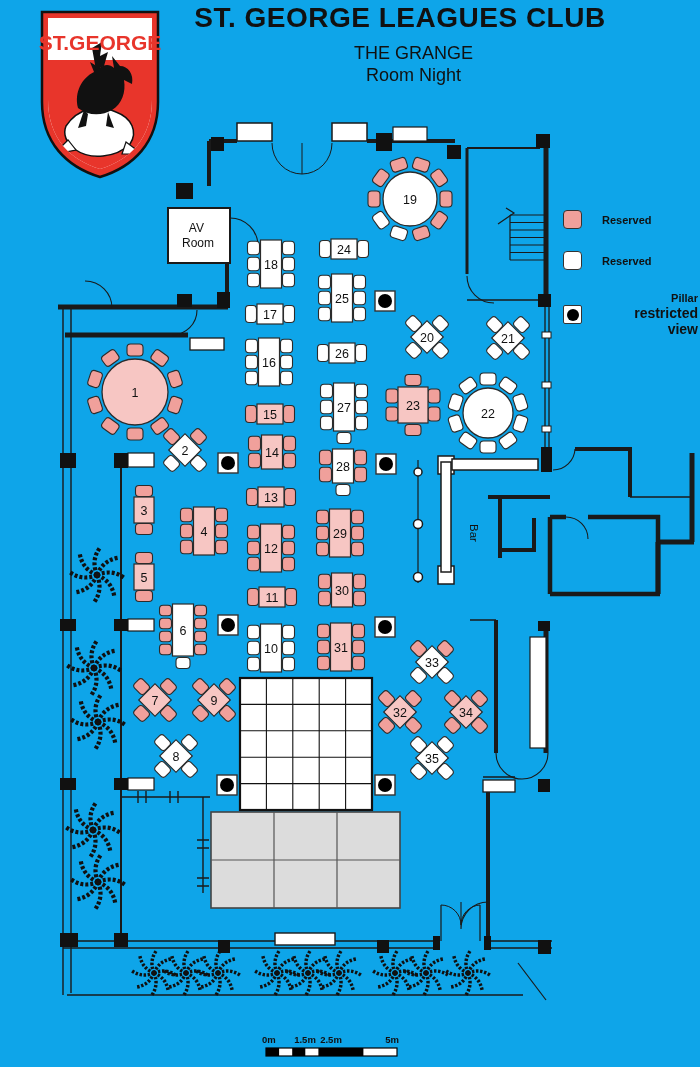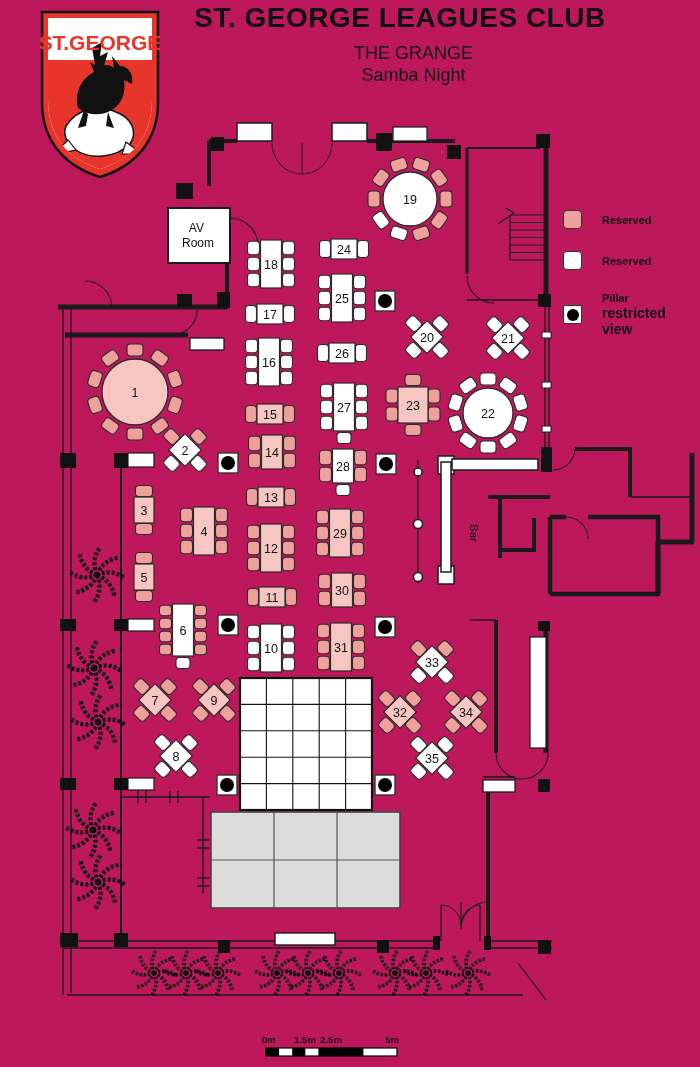--- a/index.html
+++ b/index.html
@@ -1,16 +1,16 @@
 <!DOCTYPE html>
 <html><head>
 <meta charset="utf-8">
 <style>
   html,body{margin:0;padding:0;background:#fff;}
-  .page{position:relative;width:700px;height:1067px;background:#be185d;overflow:hidden;
+  .page{position:relative;width:700px;height:1067px;background:#0ea5e9;overflow:hidden;
         font-family:"Liberation Sans",sans-serif;color:#111;}
   .title{position:absolute;left:145px;top:2px;width:510px;text-align:center;
          font-size:28px;font-weight:bold;letter-spacing:.5px;white-space:nowrap;}
   .subtitle{position:absolute;left:236px;top:42px;width:355px;text-align:center;
             font-size:18px;line-height:22px;font-weight:500;}
   .legend{position:absolute;left:563px;top:210px;width:135px;}
   .legend-item{display:flex;align-items:center;margin-bottom:22px;}
   .swatch{width:17px;height:17px;border:1.6px solid #333;border-radius:4px;margin-right:20px;flex:0 0 auto;}
   .swatch.reserved{background:#F0A09B;}
   .swatch.available{background:#fff;}
@@ -21,21 +21,21 @@
   svg text{font-family:"Liberation Sans",sans-serif;}
 </style>
 </head>
 <body>
 
 <div class="page">
 
   <div class="title">ST. GEORGE LEAGUES CLUB</div>
   <div class="subtitle">
     <div>THE GRANGE</div>
-    <div>Samba Night</div>
+    <div>Room Night</div>
   </div>
 
   <svg style="position:absolute;left:38px;top:8px" width="124" height="172" viewBox="0 0 124 172">
     <defs>
       <clipPath id="shieldClip">
         <path d="M10,10 H114 V92 C114,130 92,152 62,161 C32,152 10,130 10,92 Z"></path>
       </clipPath>
     </defs>
     <path d="M4,4 H120 V94 C120,135 95,159 62,169 C29,159 4,135 4,94 Z" fill="#E8352B" stroke="#111" stroke-width="2.5"></path>
     <path d="M10,10 H114 V92 C114,130 92,152 62,161 C32,152 10,130 10,92 Z" fill="#fff"></path>
@@ -58,21 +58,21 @@
       <span class="legend-label">Reserved</span>
     </div>
     <div class="legend-item">
       <span class="swatch available"></span>
       <span class="legend-label">Reserved</span>
     </div>
     <div class="legend-item">
       <span class="swatch pillar">
           <span class="dot"></span>
         </span>
-      <span style="text-align:left">
+      <span style="text-align:right">
         <div class="legend-label">Pillar</div>
         <div class="legend-sub">restricted view</div>
       </span>
     </div>
   </div>
 
   <svg id="plan" style="position:absolute;left:0;top:0" width="700" height="1067" viewBox="0 0 700 1067">
 
     <g id="walls" stroke="#1a1a1a" fill="none">
 

